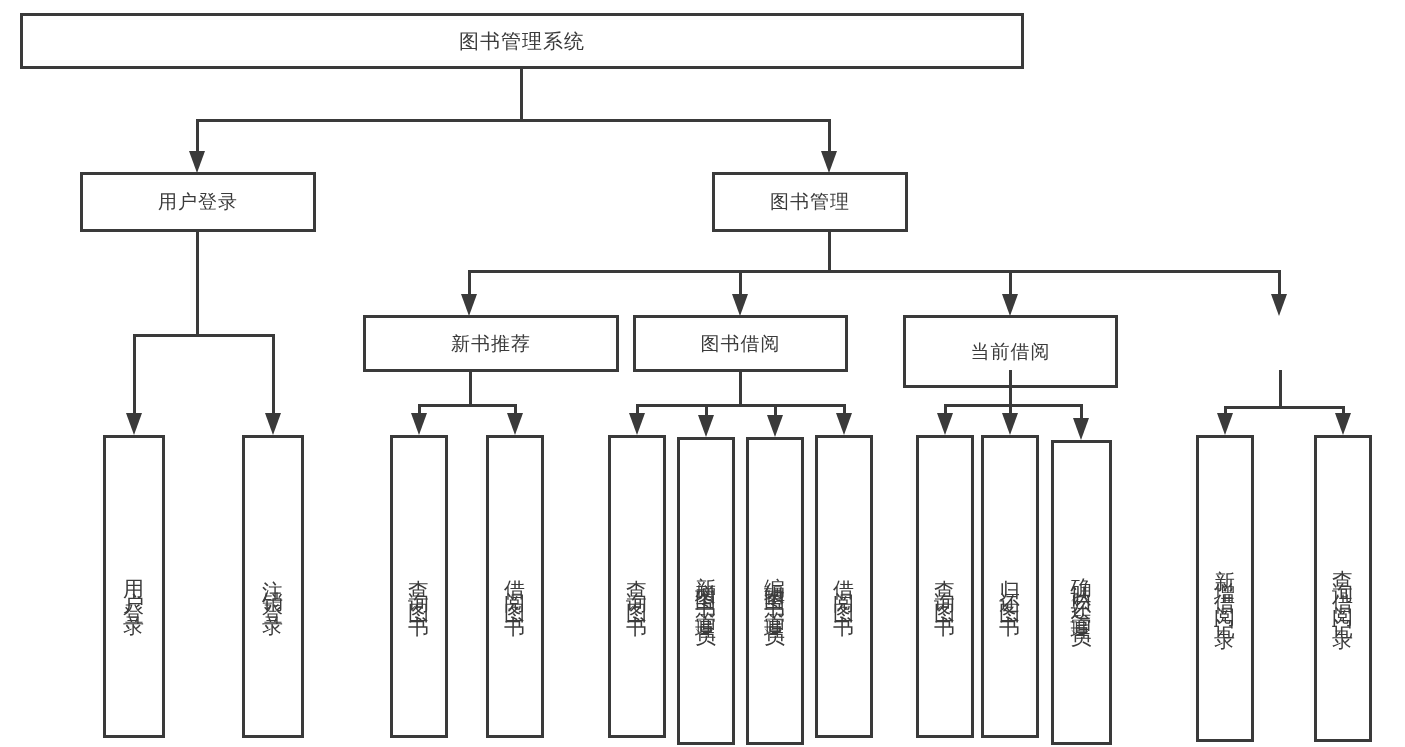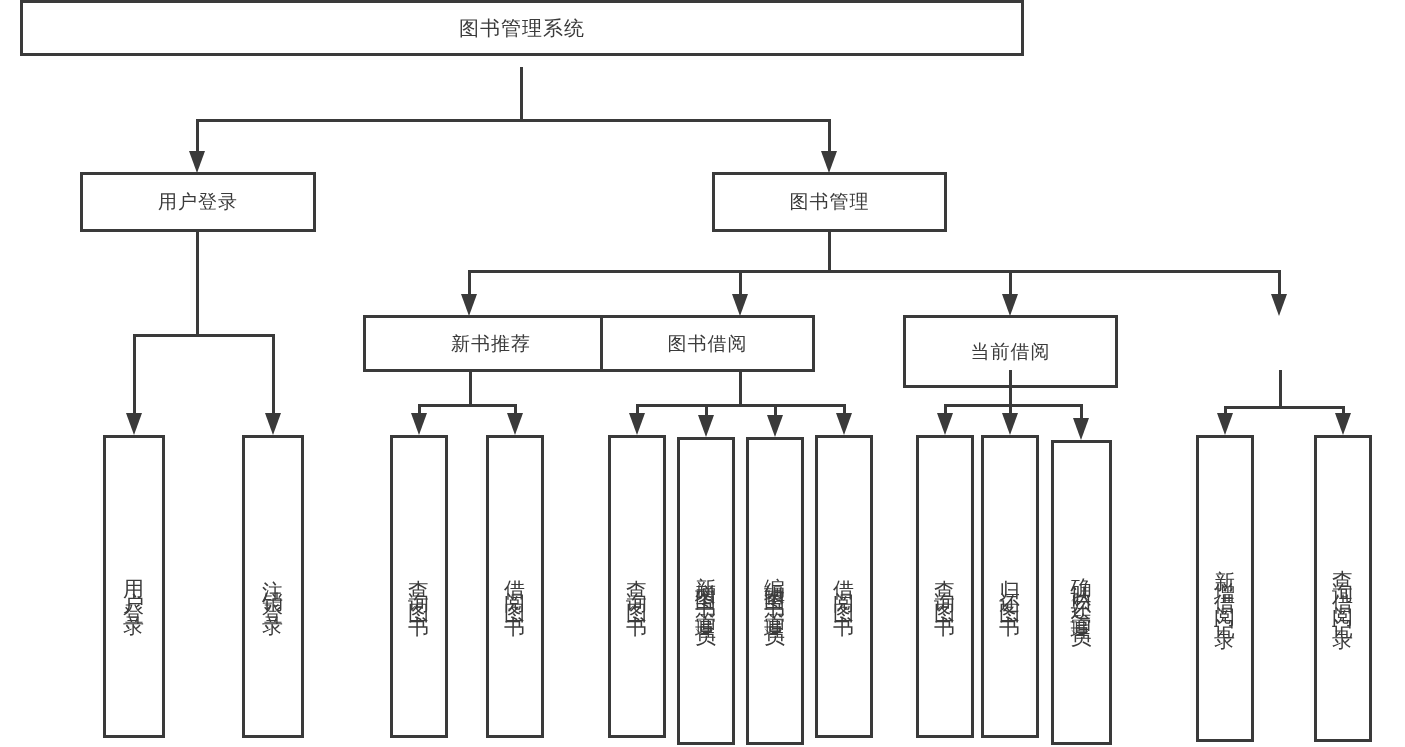--- a/index.html
+++ b/index.html
@@ -35,35 +35,35 @@
     position:absolute; right:2px; bottom:3px;
     font-size:21px; color:#ccccd6; letter-spacing:1px;
     z-index:10; white-space:nowrap;
   }
 </style>
 </head>
 <body>
 
 <div class="canvas">
 
-  <div class="box hbox root-box" style="left:20px;top:0;width:1004px;height:56px">
+  <div class="box hbox root-box" style="left:20px;top:13px;width:1004px;height:56px">
     <span>图书管理系统</span>
   </div>
 
   <div class="box hbox" style="left:80px;top:172px;width:236px;height:60px">
     <span>用户登录</span>
   </div>
-  <div class="box hbox" style="left:712px;top:172px;width:235px;height:60px">
+  <div class="box hbox" style="left:712px;top:172px;width:196px;height:60px">
     <span>图书管理</span>
   </div>
 
   <div class="box hbox" style="left:363px;top:315px;width:256px;height:57px">
     <span>新书推荐</span>
   </div>
-  <div class="box hbox" style="left:600px;top:315px;width:215px;height:57px">
+  <div class="box hbox" style="left:633px;top:315px;width:215px;height:57px">
     <span>图书借阅</span>
   </div>
   <div class="box hbox" style="left:903px;top:315px;width:215px;height:73px">
     <span>当前借阅</span>
   </div>
 
   <div class="box vbox" style="left:103px;top:435px;width:62px;height:303px">
     <span class="vtext">用户登录</span>
   </div>
   <div class="box vbox" style="left:242px;top:435px;width:62px;height:303px">

